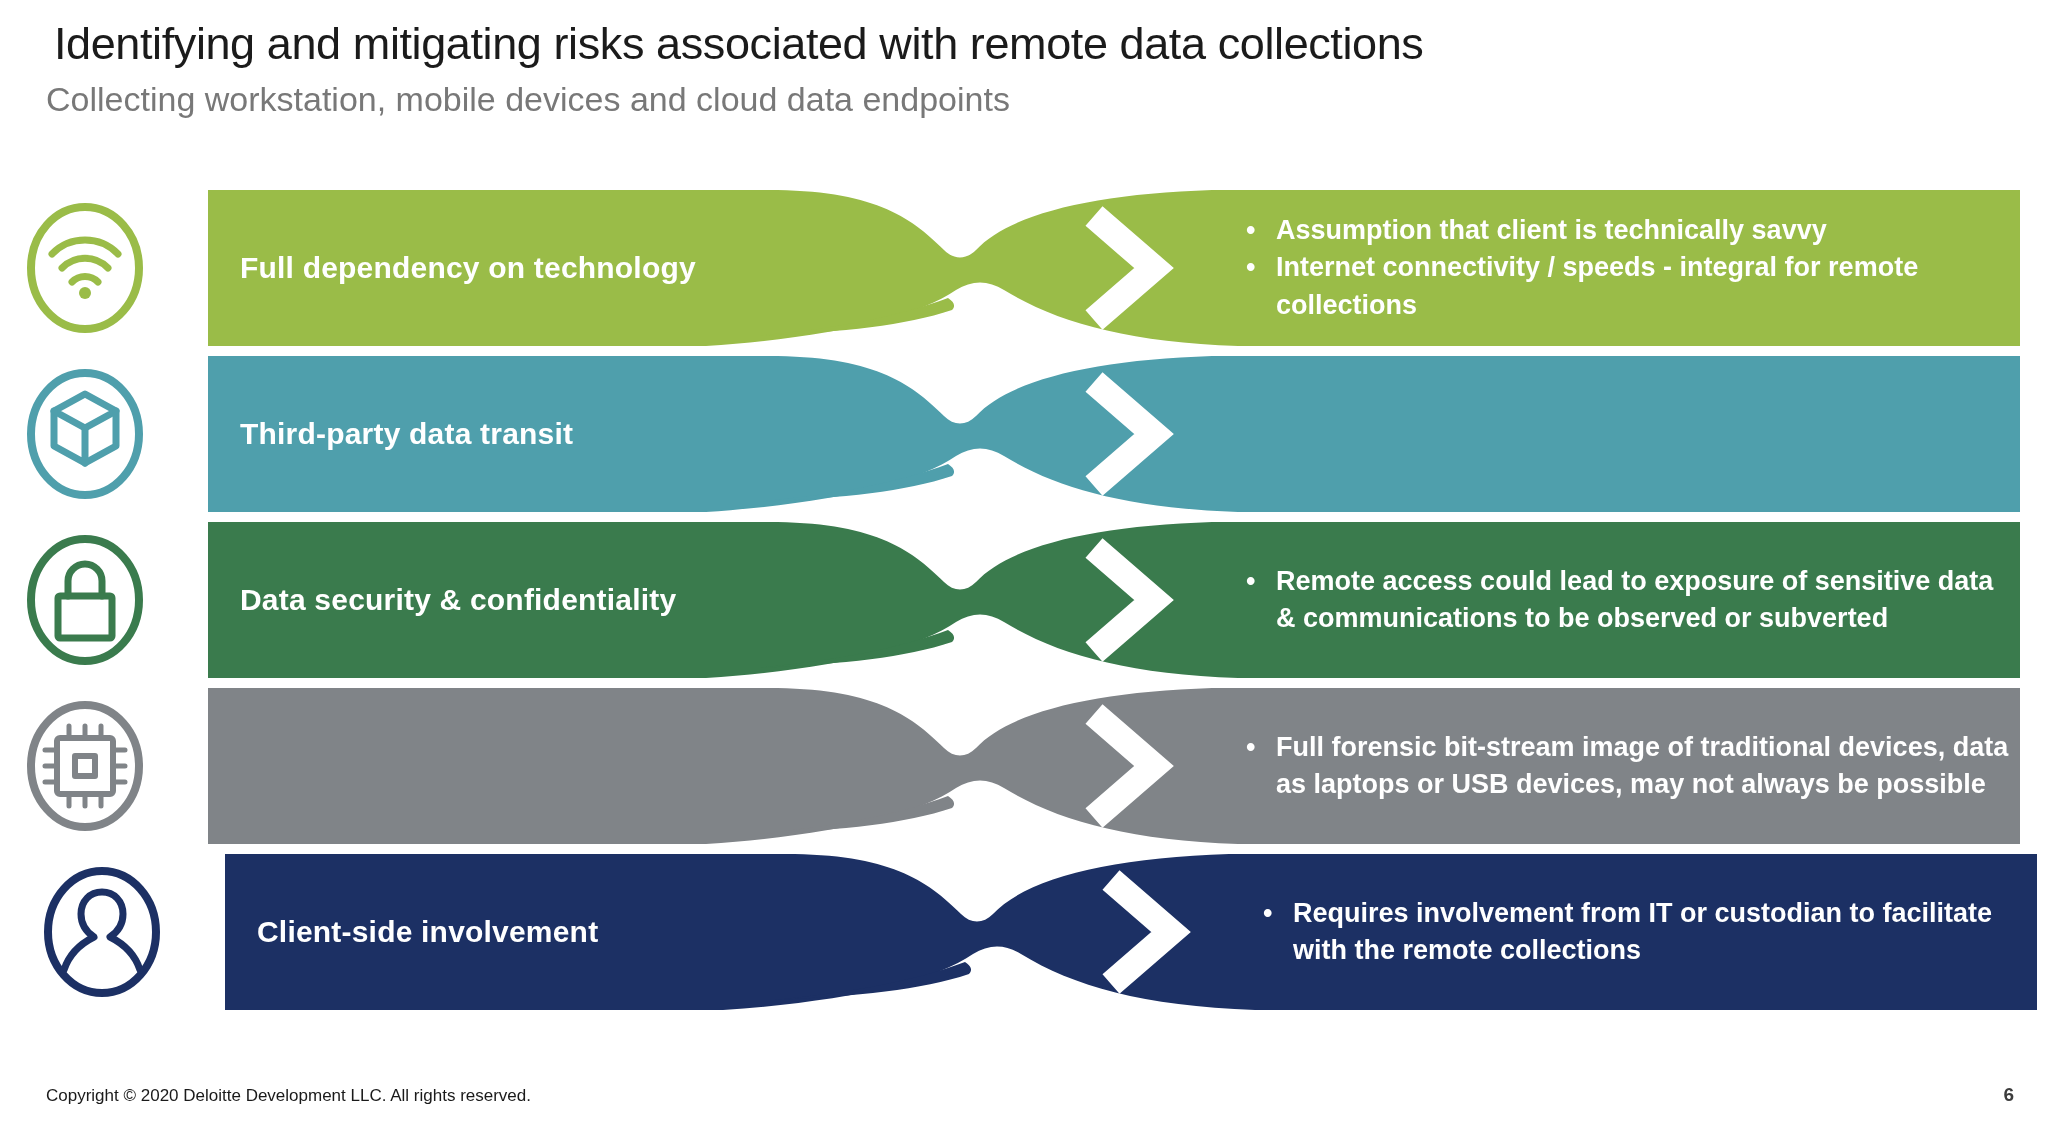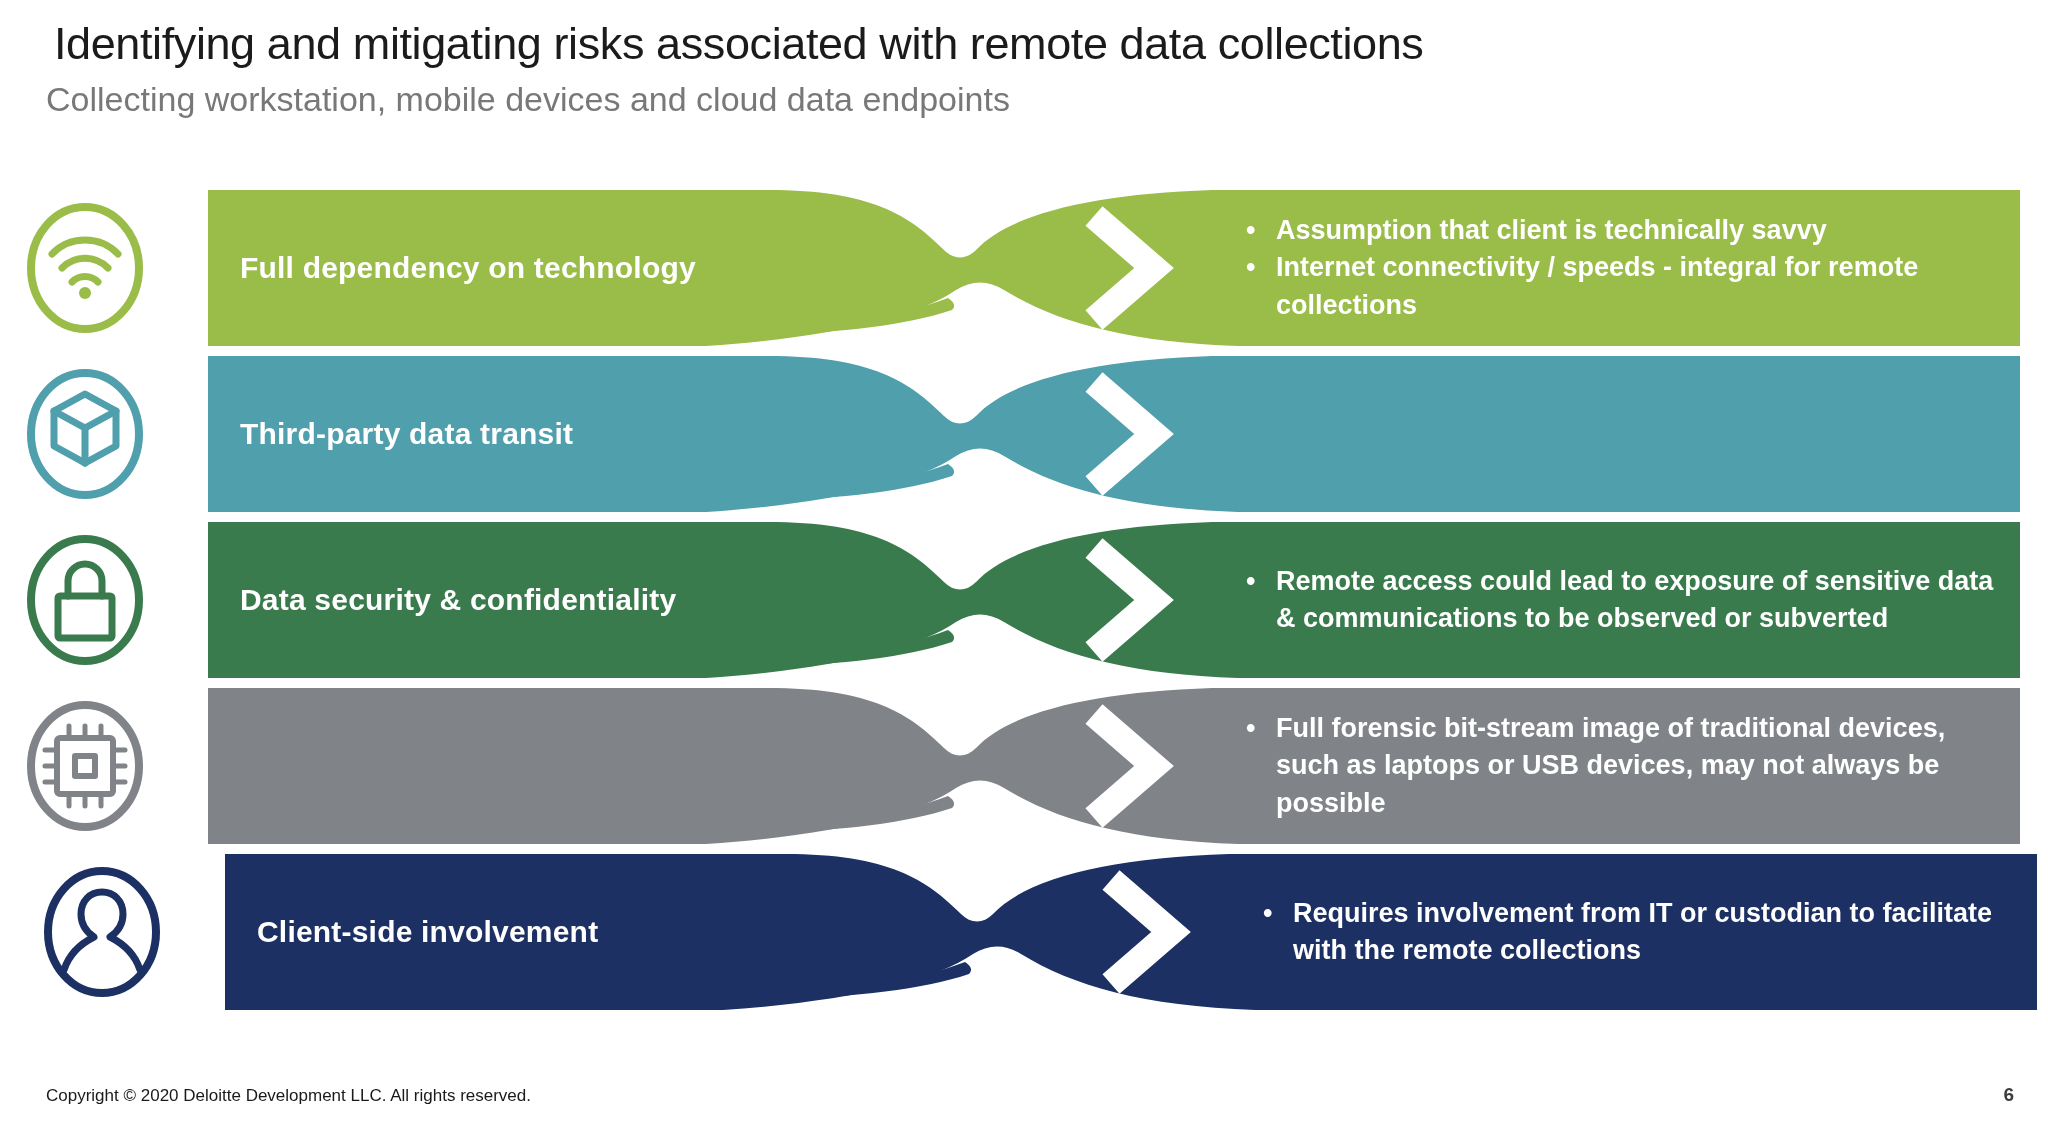--- a/index.html
+++ b/index.html
@@ -108,21 +108,21 @@
     </svg>
     <svg class="icon-badge" width="122" height="156" viewBox="0 0 122 156">
       <ellipse cx="61" cy="78" rx="54" ry="61" fill="none" stroke="currentColor" stroke-width="8"></ellipse>
       <g class="icon-glyph" fill="none" stroke="currentColor" stroke-width="7" stroke-linecap="round" stroke-linejoin="round">
           <rect x="33" y="50" width="56" height="56" rx="3" stroke-width="6"></rect>
           <rect x="51" y="68" width="20" height="20" stroke-width="6"></rect>
           <path stroke-width="5" d="M45,38 L45,50 M61,38 L61,50 M77,38 L77,50 M45,106 L45,118 M61,106 L61,118 M77,106 L77,118 M21,62 L33,62 M21,78 L33,78 M21,94 L33,94 M89,62 L101,62 M89,78 L101,78 M89,94 L101,94"></path>
         </g>
     </svg>
     <ul class="bullets">
-        <li>Full forensic bit-stream image of traditional devices, such as laptops or USB devices, may not always be possible</li>
+        <li>Full forensic bit-stream image of traditional devices, data as laptops or USB devices, may not always be possible</li>
       </ul>
   </div>
     <div class="row" style="top: 854px; color: rgb(28, 48, 100); margin-left: 17px;">
     <svg class="ribbon" width="1812" height="156" viewBox="0 0 1812 156">
       <path fill="currentColor" d="M0,0 L560,0 C664,0 702,26 736,60 C746,70 758,70 768,60 C802,24 884,4 1004,0 L1812,0 L1812,156 L1030,156 C918,152 848,132 796,100 C780,90 764,90 748,100 C708,128 618,148 498,156 L0,156 Z"></path>
       <path fill="currentColor" d="M548,146 C632,138 692,126 740,108 C746,112 748,116 744,120 C696,136 634,142 548,146 Z"></path>
       <polyline points="886,26 946,78 886,130" fill="none" stroke="#ffffff" stroke-width="26"></polyline>
     </svg>
     <svg class="icon-badge" width="122" height="156" viewBox="0 0 122 156">
       <ellipse cx="61" cy="78" rx="54" ry="61" fill="none" stroke="currentColor" stroke-width="8"></ellipse>

